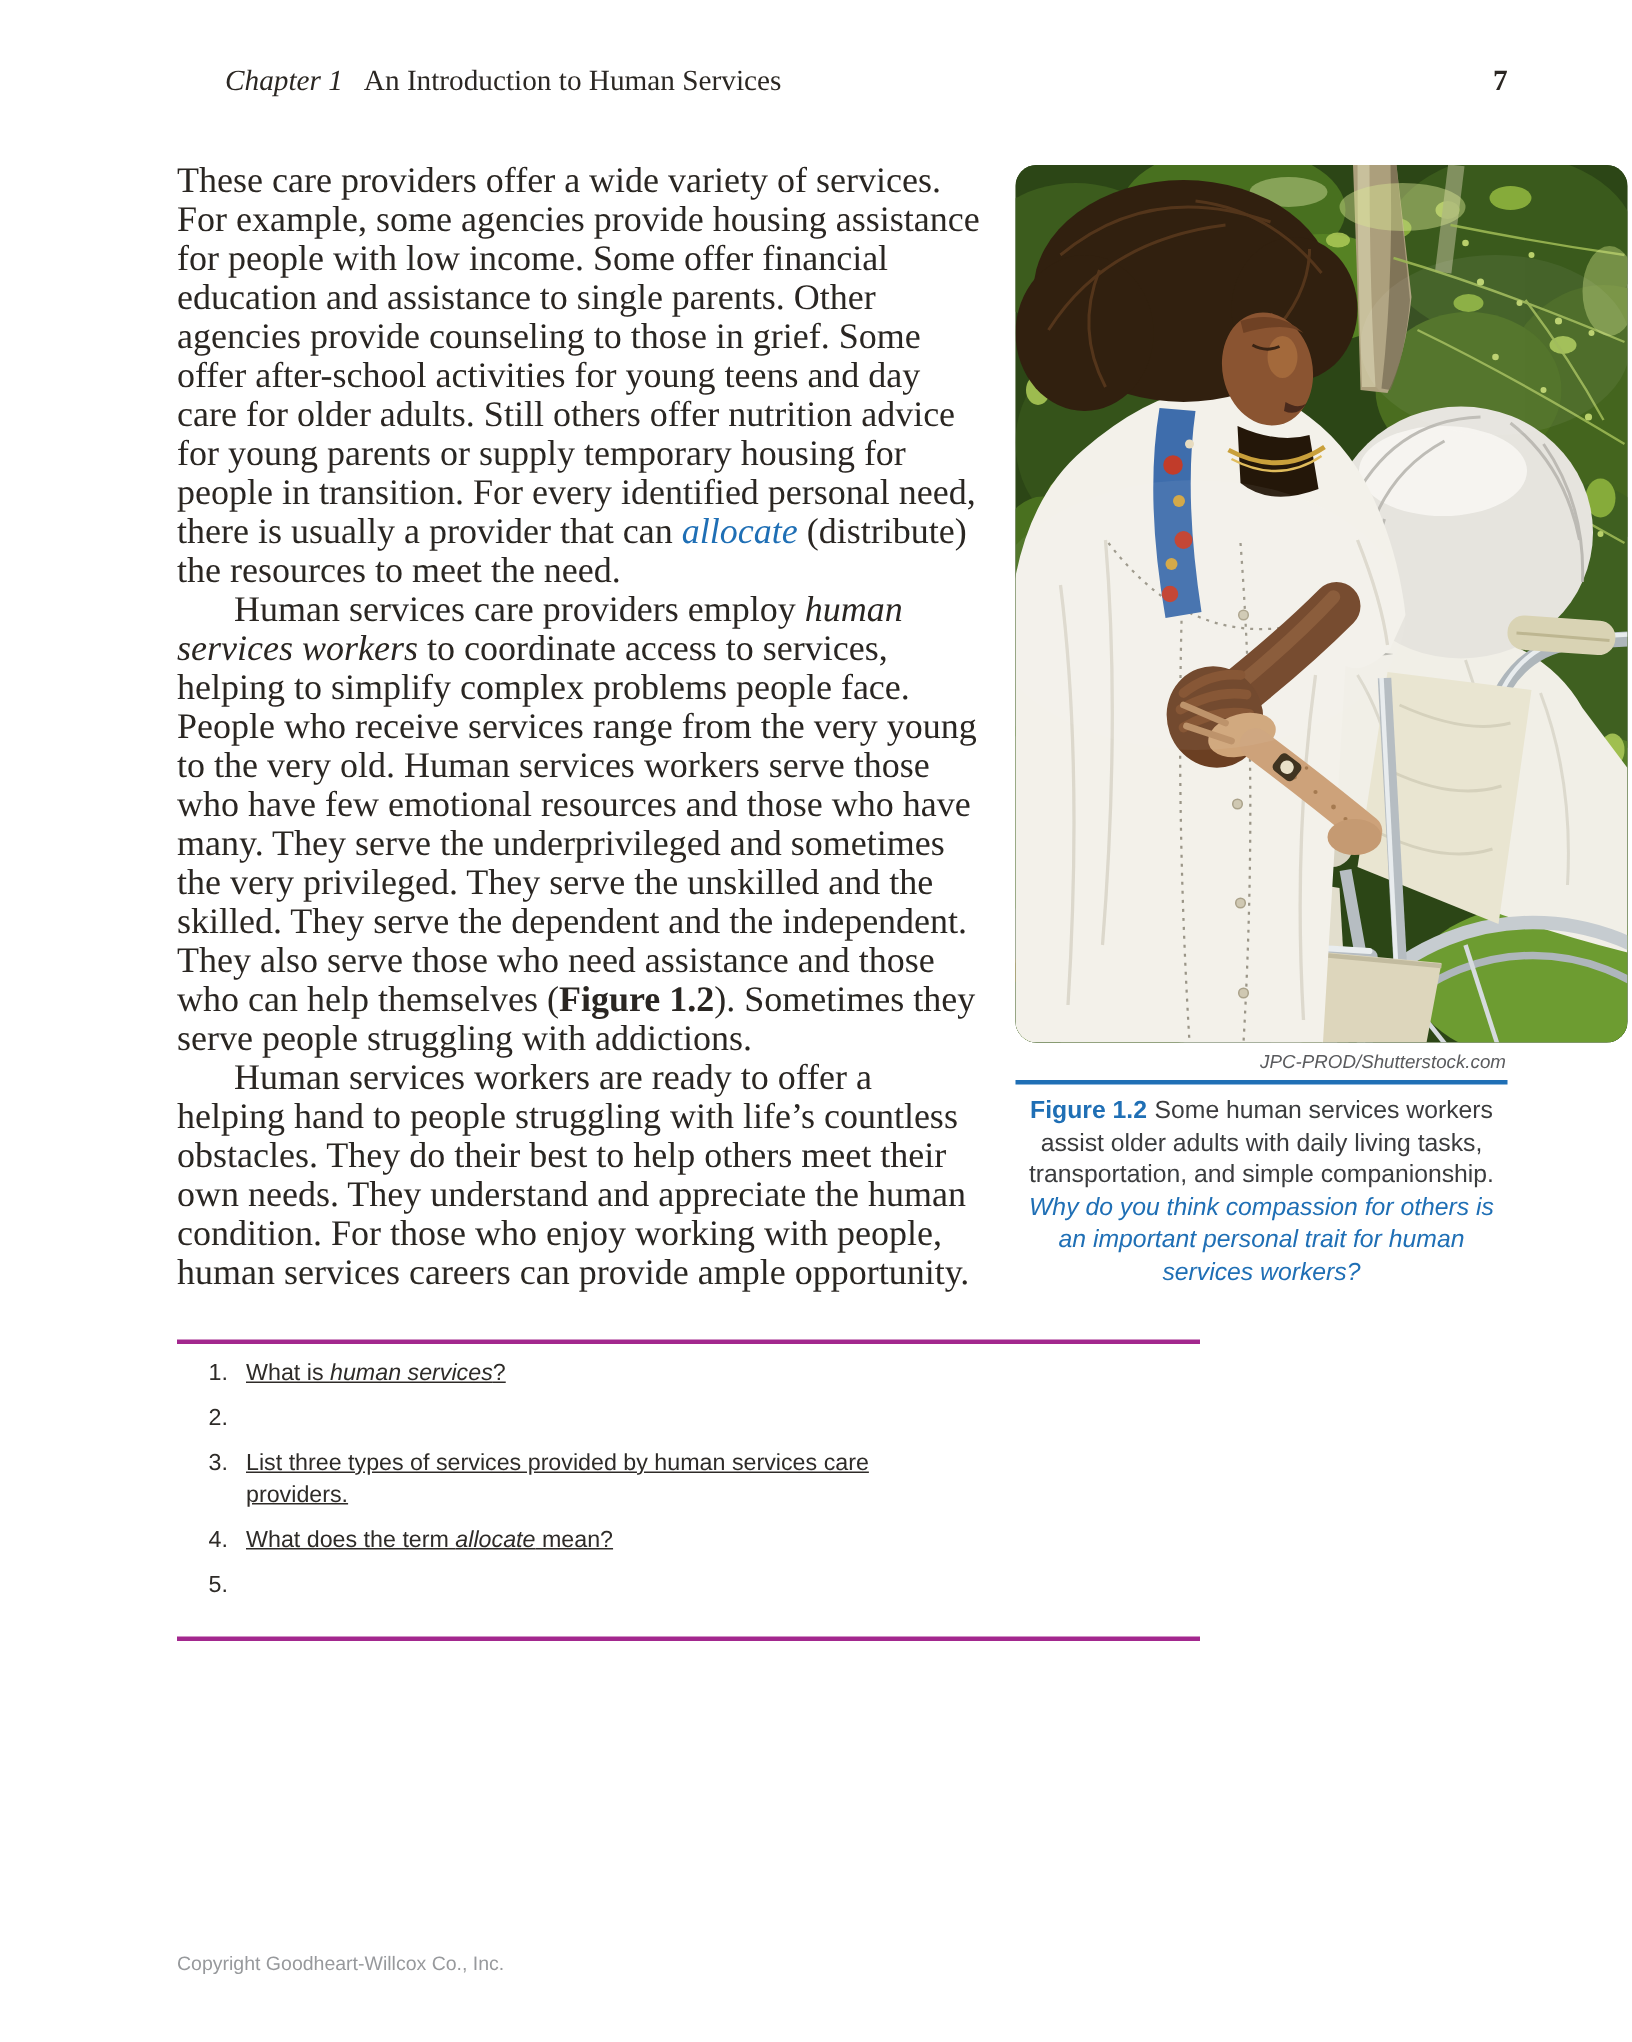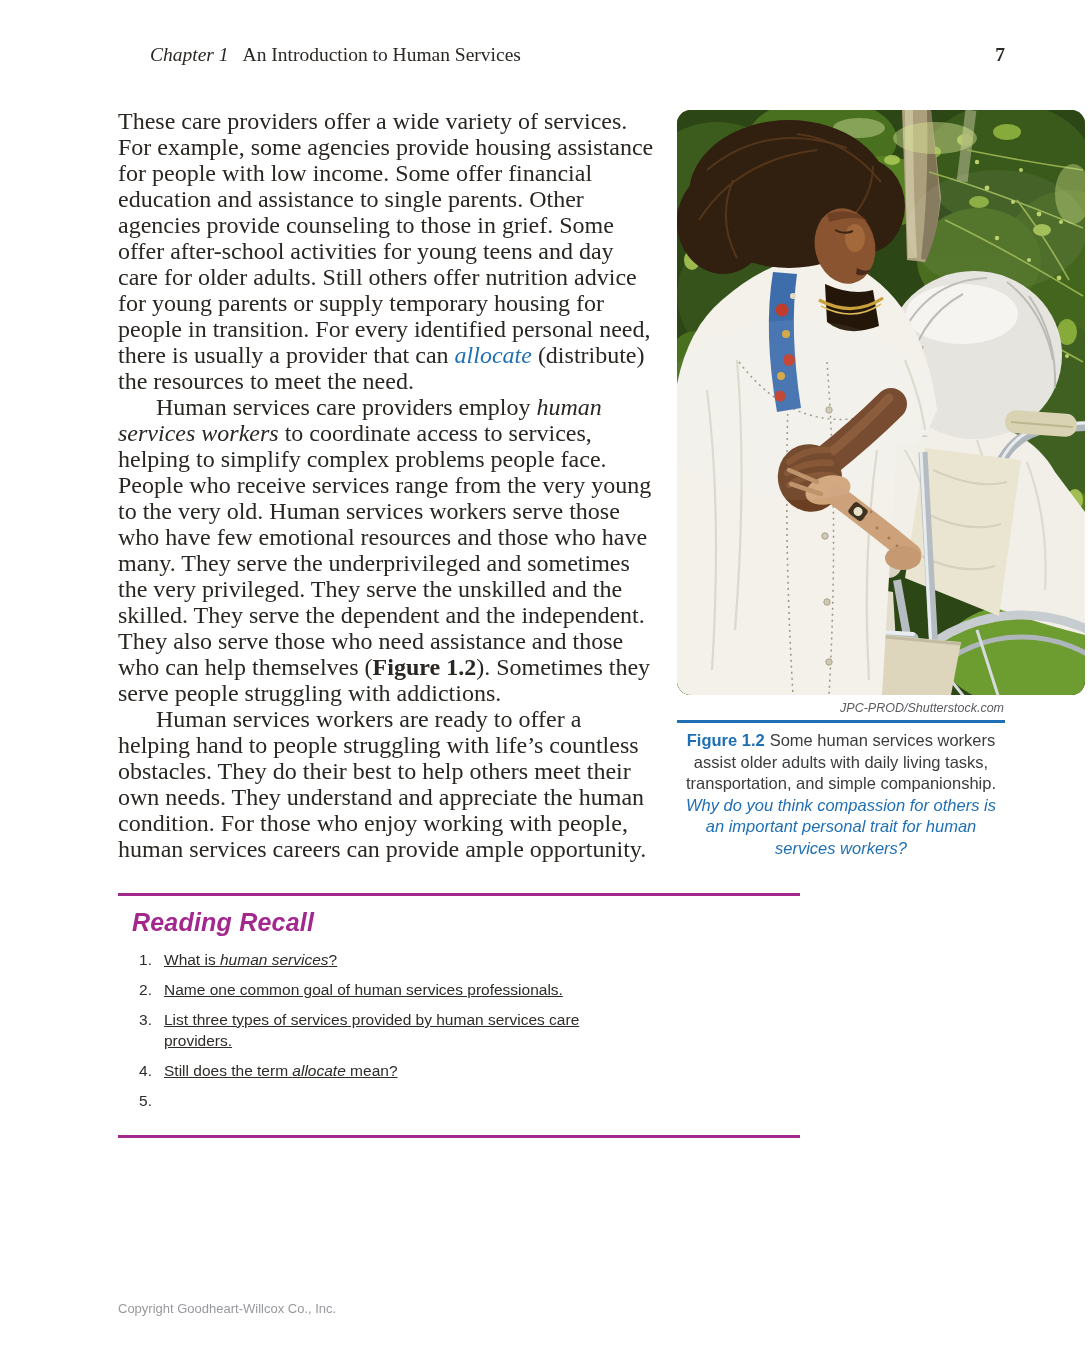--- a/index.html
+++ b/index.html
@@ -349,37 +349,35 @@
       <div class="figure-caption"><span class="run-bold-blue">Figure 1.2</span><span>Some human services workers assist older adults with daily living tasks, transportation, and simple companionship. </span><span class="run-blue-italic">Why do you think compassion for others is an important personal trait for human services workers?</span></div>
     </div>
 
     <div class="body-text">
         <p class="para"><span>These care providers offer a wide variety of services. For example, some agencies provide housing assistance for people with low income. Some offer financial education and assistance to single parents. Other agencies provide counseling to those in grief. Some offer after-school activities for young teens and day care for older adults. Still others offer nutrition advice for young parents or supply temporary housing for people in transition. For every identified personal need, there is usually a provider that can </span><span class="run-blue-italic">allocate</span><span> (distribute) the resources to meet the need.</span></p>
         <p class="para indent"><span>Human services care providers employ </span><span class="run-italic">human services workers</span><span> to coordinate access to services, helping to simplify complex problems people face. People who receive services range from the very young to the very old. Human services workers serve those who have few emotional resources and those who have many. They serve the underprivileged and sometimes the very privileged. They serve the unskilled and the skilled. They serve the dependent and the independent. They also serve those who need assistance and those who can help themselves (</span><span class="run-bold">Figure 1.2</span><span>). Sometimes they serve people struggling with addictions.</span></p>
         <p class="para indent"><span>Human services workers are ready to offer a helping hand to people struggling with life’s countless obstacles. They do their best to help others meet their own needs. They understand and appreciate the human condition. For those who enjoy working with people, human services careers can provide ample opportunity.</span></p>
       </div>
 
     <div class="reading-recall">
-      <div class="rr-title">Reading Recall</div>
       <ol class="rr-list">
           <li>
             <span class="num">1.</span>
             <span class="item-text"><span>What is </span><span class="run-italic">human services</span><span>?</span></span>
           </li>
           <li>
             <span class="num">2.</span>
-            <span class="item-text"><span>Name one common goal of human services professionals.</span></span>
           </li>
           <li>
             <span class="num">3.</span>
             <span class="item-text"><span>List three types of services provided by human services care providers.</span></span>
           </li>
           <li>
             <span class="num">4.</span>
-            <span class="item-text"><span>Still does the term </span><span class="run-italic">allocate</span><span> mean?</span></span>
+            <span class="item-text"><span>What does the term </span><span class="run-italic">allocate</span><span> mean?</span></span>
           </li>
           <li>
             <span class="num">5.</span>
           </li>
         </ol>
     </div>
 
   </div>
 
   <div class="page-footer">Copyright Goodheart-Willcox Co., Inc.</div>

